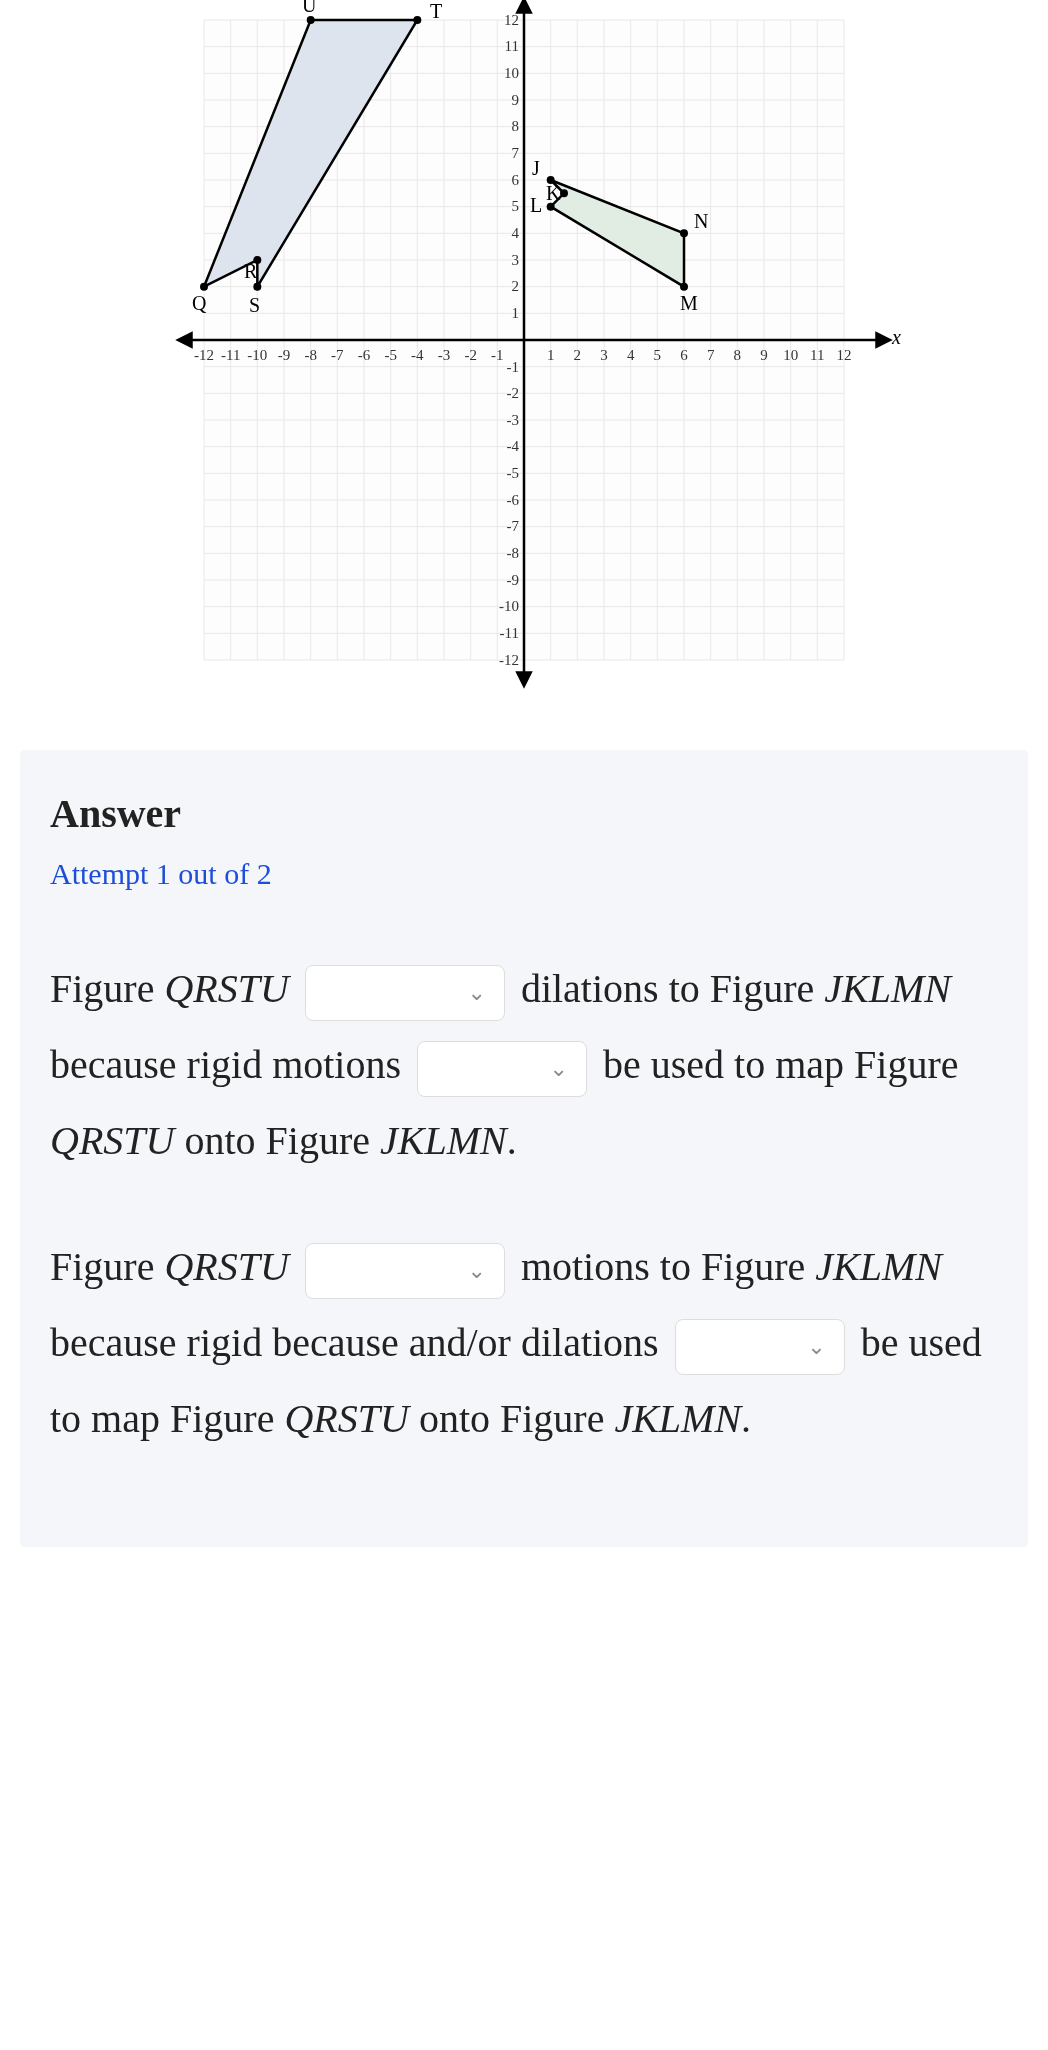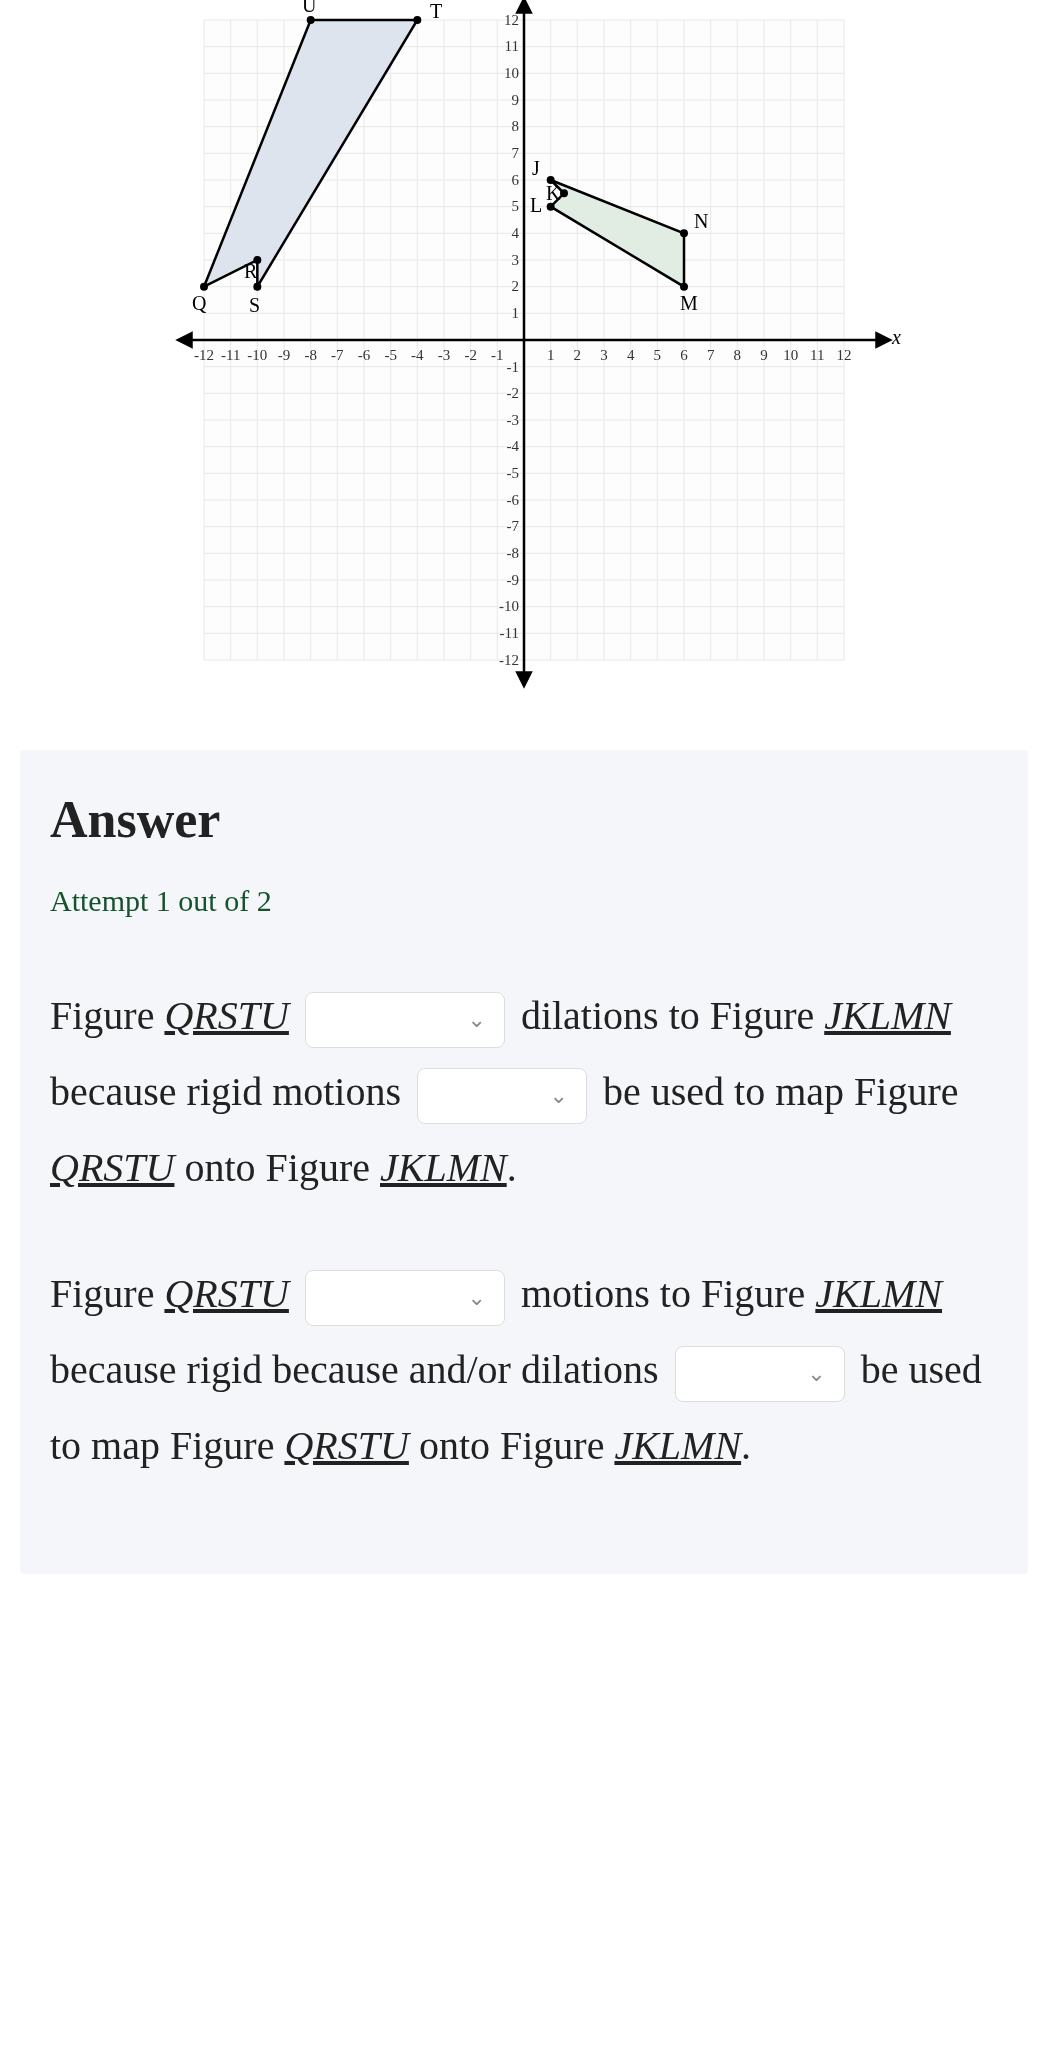--- a/index.html
+++ b/index.html
@@ -17,38 +17,37 @@
   position: relative;
 }
 .answer-section {
   background: #f5f6f9;
   margin: 60px 20px 0 20px;
   padding: 40px 30px;
   border-radius: 4px;
 }
 .answer-title {
   font-weight: bold;
-  font-size: 52px;
+  font-size: 40px;
   color: #222;
-  margin-bottom: 35px;
+  margin-bottom: 20px;
 }
 .attempt {
-  color: #14532d;
+  color: #1d4ed8;
   font-size: 30px;
   margin-bottom: 60px;
 }
 .sentence {
   font-size: 40px;
   line-height: 1.9;
   color: #222;
   margin-bottom: 50px;
 }
 .sentence .italic {
   font-style: italic;
-  text-decoration: underline;
 }
 .dropdown {
   display: inline-flex;
   align-items: center;
   justify-content: flex-end;
   background: #fff;
   border: 1px solid #ddd;
   border-radius: 8px;
   padding: 8px 18px;
   min-width: 200px;

